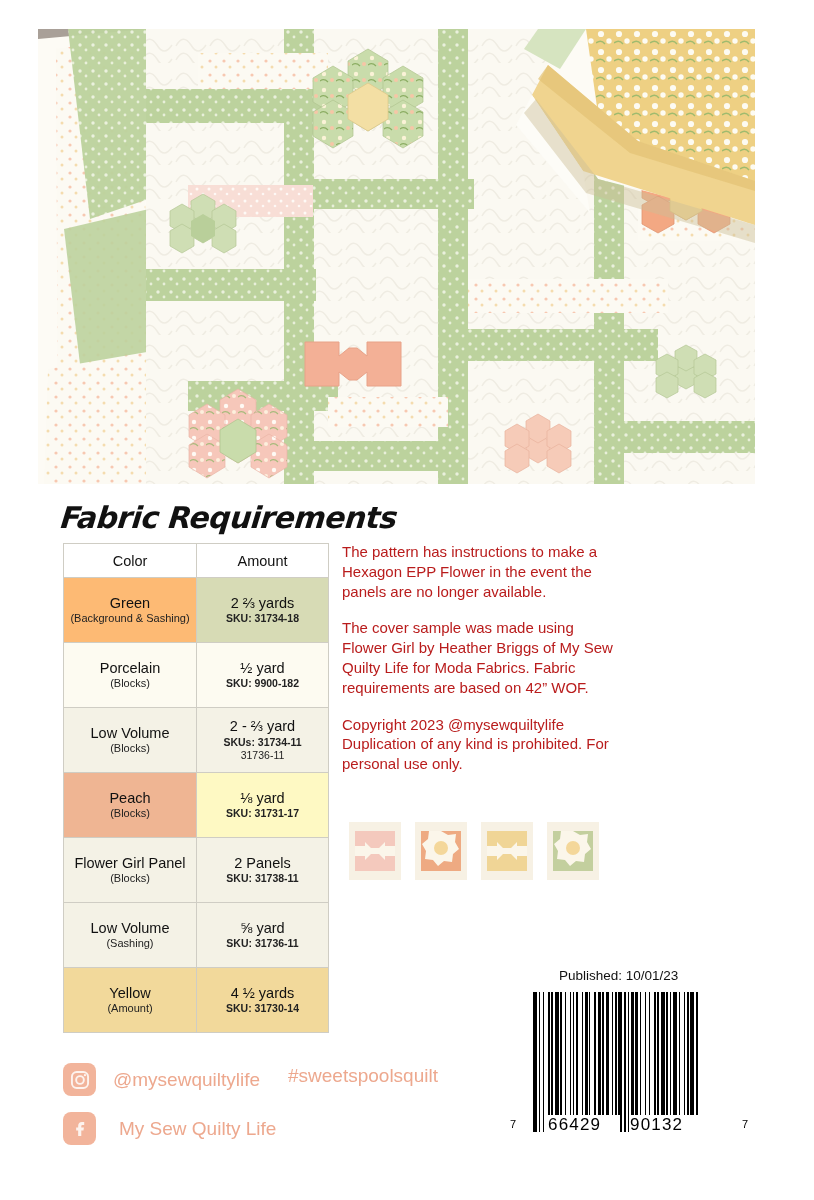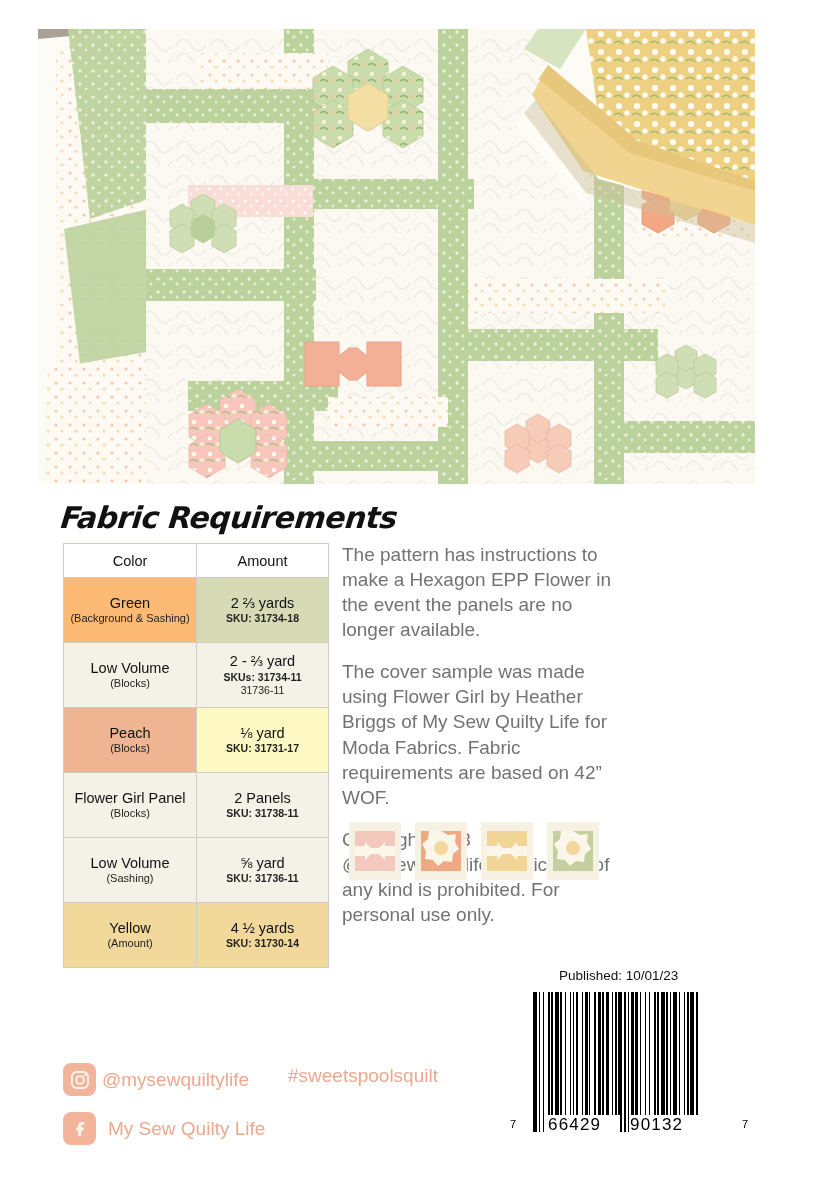--- a/index.html
+++ b/index.html
@@ -96,23 +96,23 @@
   }
 
   
   #info-column {
     position: absolute;
     left: 342px;
     top: 542px;
     width: 272px;
   }
   .info-para {
-    font-size: 19px;
+    font-size: 15px;
     line-height: 1.32;
-    color: #737373;
+    color: #b91c1c;
     margin: 0 0 17px 0;
   }
   .info-para:last-child { margin-bottom: 0; }
 
   
   #spool-row {
     position: absolute;
     left: 349px;
     top: 820px;
     display: flex;
@@ -183,20 +183,21 @@
     position: absolute;
     left: 63px;
     top: 1058px;
     width: 440px;
   }
   .social-line {
     display: flex;
     align-items: center;
     height: 43px;
     margin-bottom: 6px;
+    gap: 11px;
   }
   .social-icon {
     width: 33px;
     height: 33px;
     border-radius: 8px;
     background: #f2b49b;
     flex: 0 0 auto;
     display: flex;
     align-items: center;
     justify-content: center;
@@ -403,20 +404,30 @@
         <td style="background: #fdba74;">
           <span class="cell-main">Green</span>
           <span class="cell-sub">(Background &amp; Sashing)</span>
         </td>
         <td style="background: rgb(215, 219, 181);">
           <span class="cell-main">2 ⅔ yards</span>
           <span class="cell-sku">SKU: 31734-18</span>
         </td>
       </tr>
       <tr class="body-row">
+        <td style="background: rgb(253, 251, 241);">
+          <span class="cell-main">Porcelain</span>
+          <span class="cell-sub">(Blocks)</span>
+        </td>
+        <td style="background: rgb(253, 251, 241);">
+          <span class="cell-main">½ yard</span>
+          <span class="cell-sku">SKU: 9900-182</span>
+        </td>
+      </tr>
+      <tr class="body-row">
         <td style="background: rgb(244, 242, 230);">
           <span class="cell-main">Low Volume</span>
           <span class="cell-sub">(Blocks)</span>
         </td>
         <td style="background: rgb(244, 242, 230);">
           <span class="cell-main">2 - ⅔ yard</span>
           <span class="cell-sku">SKUs: 31734-11</span>
           <span class="cell-sku2">31736-11</span>
         </td>
       </tr>

